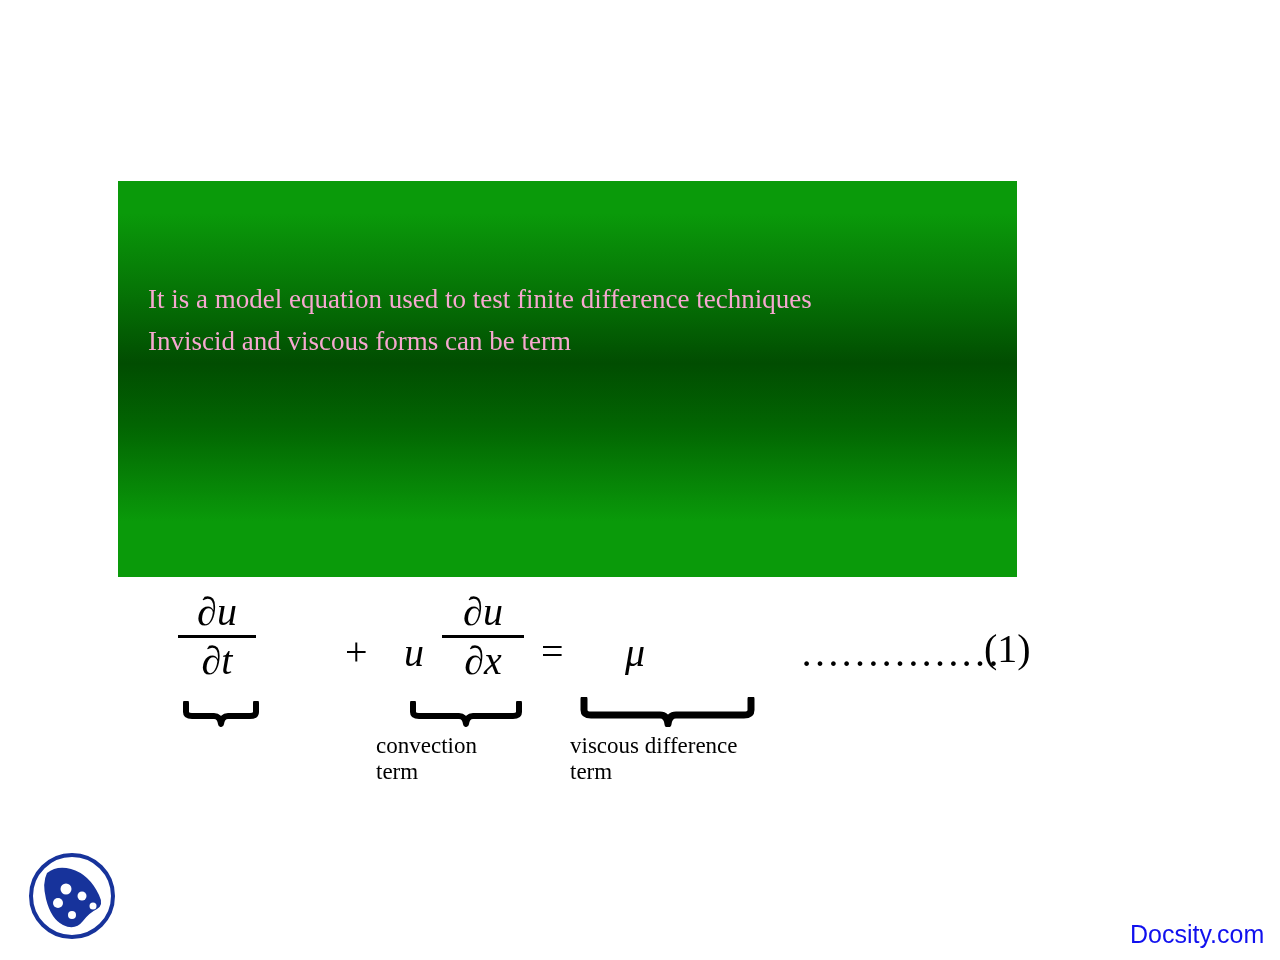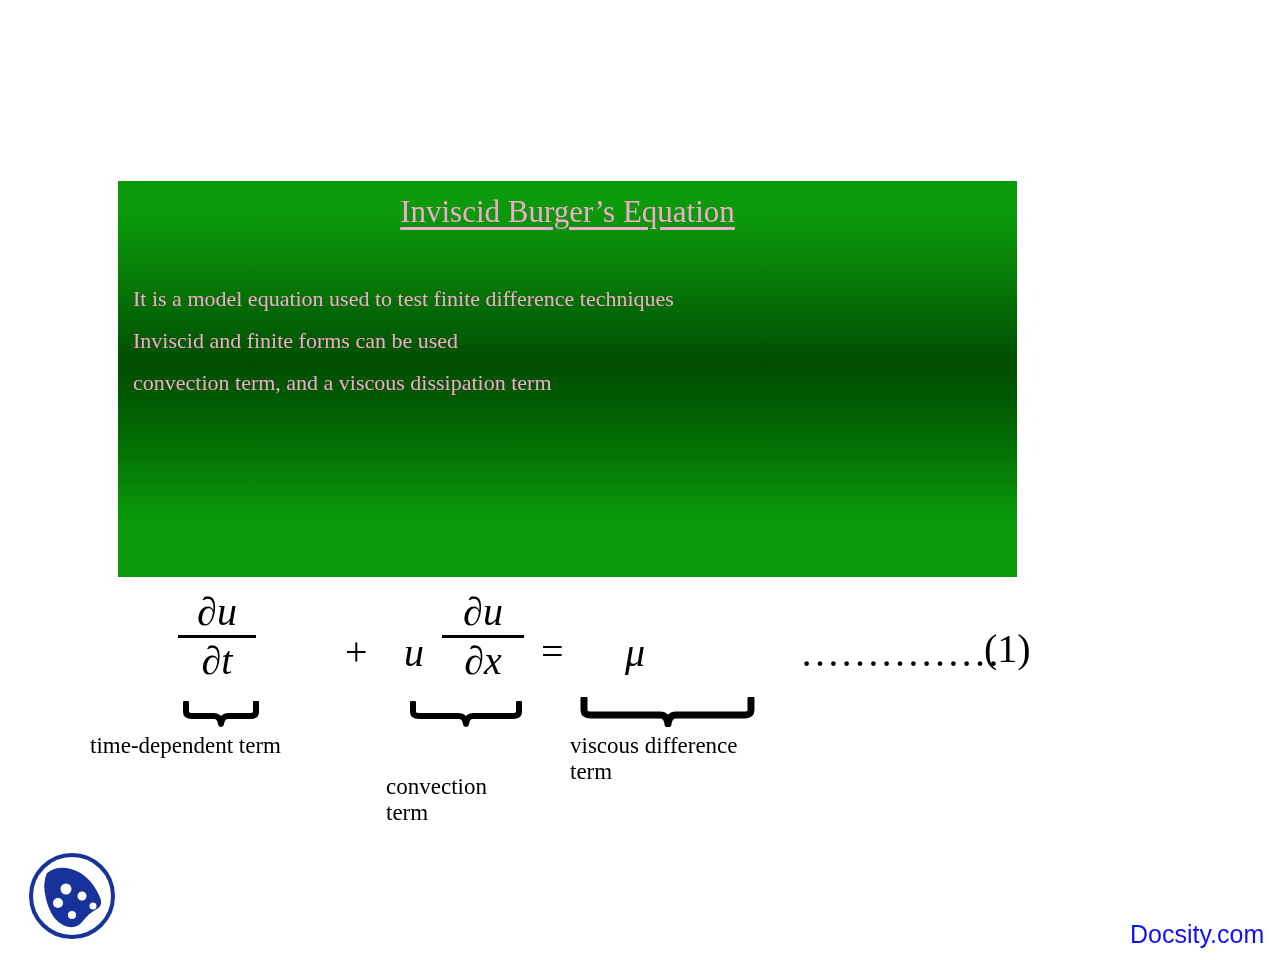--- a/index.html
+++ b/index.html
@@ -41,25 +41,25 @@
     color: #f6a8d0;
     font-size: 31px;
     line-height: 38px;
     text-decoration: underline;
     text-underline-offset: 5px;
     white-space: nowrap;
   }
 
   #box-body {
     position: absolute;
-    left: 15px;
+    left: 30px;
     top: 97px;
     width: 880px;
     color: #f6a8d0;
-    font-size: 22px;
+    font-size: 27px;
     line-height: 42px;
   }
   #box-body .bline { display: block; white-space: nowrap; }
 
   
   #equation-row {
     position: absolute;
     left: 0;
     top: 583px;
     width: 1280px;
@@ -137,26 +137,24 @@
     color: #1111ee;
     white-space: nowrap;
     text-align: center;
   }
 </style>
 </head>
 <body>
 
 <div id="green-box">
 
-  <div id="box-title">Inviscid Burger’s Equation</div>
 
   <div id="box-body">
     <span class="bline">It is a model equation used to test finite difference techniques</span>
-    <span class="bline">Inviscid and finite forms can be used</span>
-    <span class="bline">convection term, and a viscous dissipation term</span>
+    <span class="bline">Inviscid and viscous forms can be term</span>
   </div>
 
 </div>
 
 <div id="equation-row">
 
   <div class="eq-item frac" style="left:178px; top:8px; width:78px;">
     <span class="num">∂u</span>
     <span class="bar"></span>
     <span class="den">∂t</span>
@@ -186,25 +184,22 @@
   </svg>
 
   <svg class="brace" style="left:410px; top:118px;" width="112" height="26" viewBox="0 0 112 26">
     <path d="M3 2 L3 11 Q3 15 9 15 L49 15 Q55 15 56 23 Q57 15 63 15 L103 15 Q109 15 109 11 L109 2" fill="none" stroke="#000" stroke-width="6" stroke-linecap="round" stroke-linejoin="round"></path>
   </svg>
 
   <svg class="brace" style="left:580px; top:114px;" width="175" height="30" viewBox="0 0 175 30">
     <path d="M4 2 L4 13 Q4 18 11 18 L80 18 Q87 18 88 27 Q89 18 96 18 L164 18 Q171 18 171 13 L171 2" fill="none" stroke="#000" stroke-width="7" stroke-linecap="round" stroke-linejoin="round"></path>
   </svg>
 
-  <div class="termlabel" style="left:90px; top:150px;">
-    <span class="lline">time-dependent term</span>
-  </div>
-
-  <div class="termlabel" style="left:386px; top:150px;margin-top:41px;">
+
+  <div class="termlabel" style="left:376px; top:150px;">
     <span class="lline">convection</span>
     <span class="lline">term</span>
   </div>
 
   <div class="termlabel" style="left:570px; top:150px;">
     <span class="lline">viscous difference</span>
     <span class="lline">term</span>
   </div>
 
 </div>

